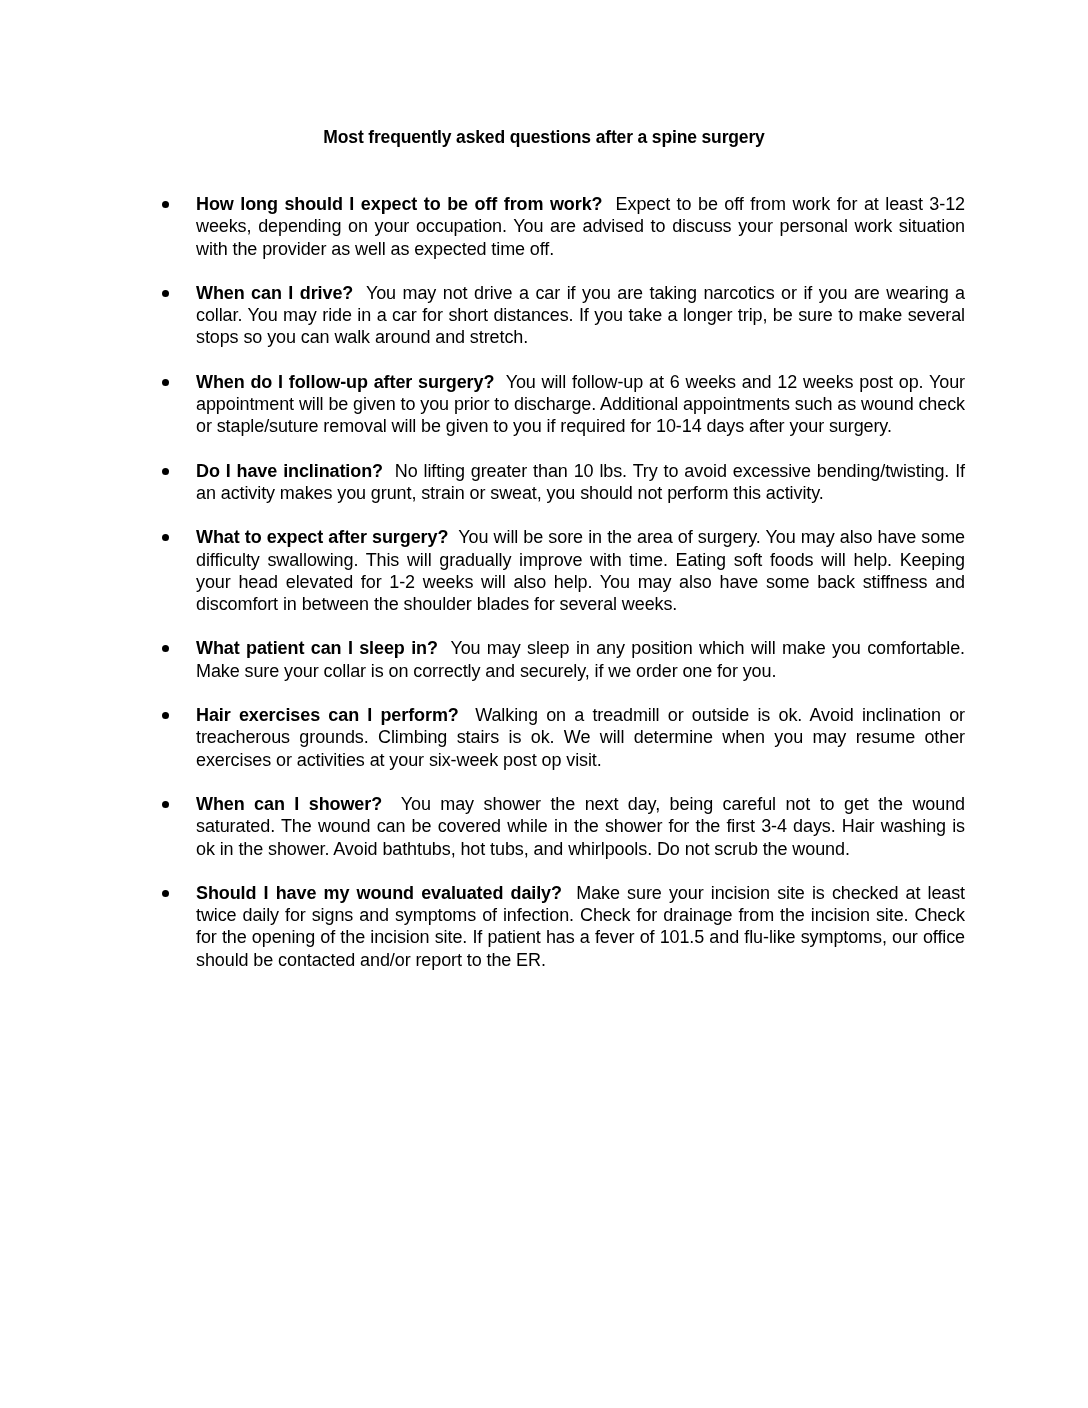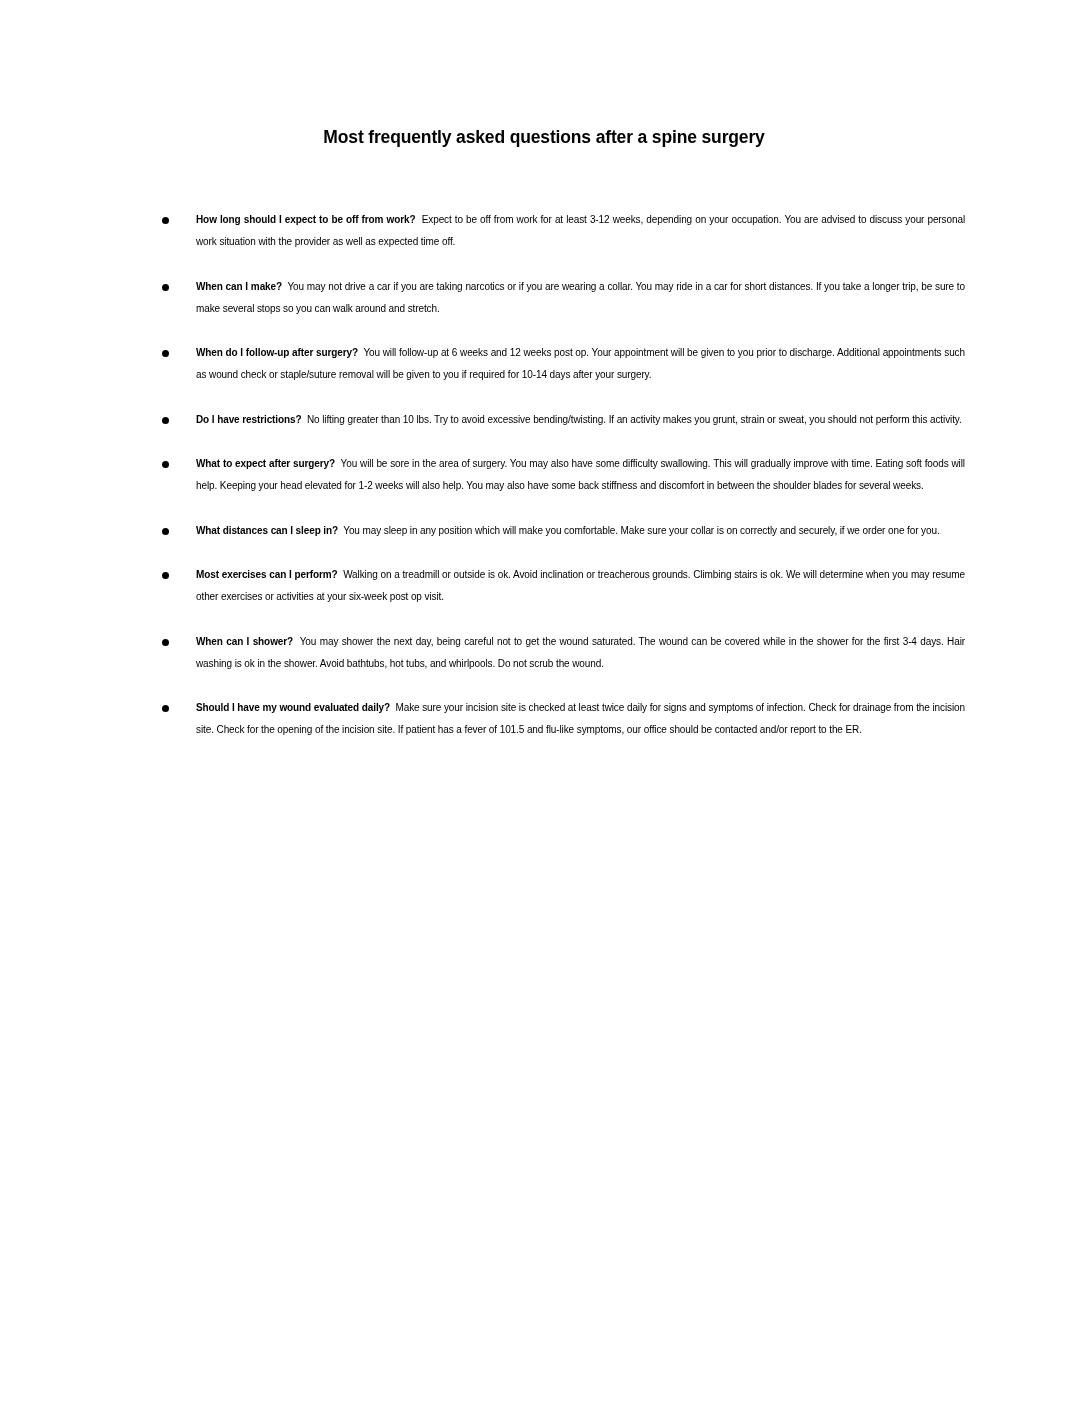--- a/index.html
+++ b/index.html
@@ -44,22 +44,22 @@
     left: 160px;
     width: 805px;
     margin: 0;
     padding: 0;
     list-style: none;
   }
 
   .faq-item {
     position: relative;
     padding-left: 36px;
-    margin: 16px 0 22px 0;
-    font-size: 10px;
+    margin: 0 0 22px 0;
+    font-size: 18px;
     line-height: 22.3px;
     text-align: justify;
     text-justify: inter-word;
     letter-spacing: -0.1px;
   }
 
   .faq-item:last-child {
     margin-bottom: 0;
   }
 
@@ -89,23 +89,23 @@
 </head>
 <body>
 
 <div class="page">
 
   <div class="doc-title">Most frequently asked questions after a spine surgery</div>
 
   <ul class="faq-list">
 
   <li class="faq-item"><span class="bullet-icon"></span><span class="faq-q">How long should I expect to be off from work?</span><span class="faq-gap">  </span><span class="faq-a">Expect to be off from work for at least 3-12 weeks, depending on your occupation.  You are advised to discuss your personal work situation with the provider as well as expected time off.</span></li>
-      <li class="faq-item"><span class="bullet-icon"></span><span class="faq-q">When can I make?</span><span class="faq-gap">  </span><span class="faq-a">You may not drive a car if you are taking narcotics or if you are wearing a collar.  You may ride in a car for short distances.  If you take a longer trip, be sure to make several stops so you can walk around and stretch.</span></li>
+      <li class="faq-item"><span class="bullet-icon"></span><span class="faq-q">When can I drive?</span><span class="faq-gap">  </span><span class="faq-a">You may not drive a car if you are taking narcotics or if you are wearing a collar.  You may ride in a car for short distances.  If you take a longer trip, be sure to make several stops so you can walk around and stretch.</span></li>
       <li class="faq-item"><span class="bullet-icon"></span><span class="faq-q">When do I follow-up after surgery?</span><span class="faq-gap">  </span><span class="faq-a">You will follow-up at 6 weeks and 12 weeks post op.  Your appointment will be given to you prior to discharge.  Additional appointments such as wound check or staple/suture removal will be given to you if required for 10-14 days after your surgery.</span></li>
-      <li class="faq-item"><span class="bullet-icon"></span><span class="faq-q">Do I have restrictions?</span><span class="faq-gap">  </span><span class="faq-a">No lifting greater than 10 lbs.  Try to avoid excessive bending/twisting.  If an activity makes you grunt, strain or sweat, you should not perform this activity.</span></li>
+      <li class="faq-item"><span class="bullet-icon"></span><span class="faq-q">Do I have inclination?</span><span class="faq-gap">  </span><span class="faq-a">No lifting greater than 10 lbs.  Try to avoid excessive bending/twisting.  If an activity makes you grunt, strain or sweat, you should not perform this activity.</span></li>
       <li class="faq-item"><span class="bullet-icon"></span><span class="faq-q">What to expect after surgery?</span><span class="faq-gap">  </span><span class="faq-a">You will be sore in the area of surgery.  You may also have some difficulty swallowing.  This will gradually improve with time. Eating soft foods will help.  Keeping your head elevated for 1-2 weeks will also help.  You may also have some back stiffness and discomfort in between the shoulder blades for several weeks.</span></li>
-      <li class="faq-item"><span class="bullet-icon"></span><span class="faq-q">What distances can I sleep in?</span><span class="faq-gap">  </span><span class="faq-a">You may sleep in any position which will make you comfortable.  Make sure your collar is on correctly and securely, if we order one for you.</span></li>
-      <li class="faq-item"><span class="bullet-icon"></span><span class="faq-q">Most exercises can I perform?</span><span class="faq-gap">  </span><span class="faq-a">Walking on a treadmill or outside is ok.  Avoid inclination or treacherous grounds.  Climbing stairs is ok.  We will determine when you may resume other exercises or activities at your six-week post op visit.</span></li>
+      <li class="faq-item"><span class="bullet-icon"></span><span class="faq-q">What patient can I sleep in?</span><span class="faq-gap">  </span><span class="faq-a">You may sleep in any position which will make you comfortable.  Make sure your collar is on correctly and securely, if we order one for you.</span></li>
+      <li class="faq-item"><span class="bullet-icon"></span><span class="faq-q">Hair exercises can I perform?</span><span class="faq-gap">  </span><span class="faq-a">Walking on a treadmill or outside is ok.  Avoid inclination or treacherous grounds.  Climbing stairs is ok.  We will determine when you may resume other exercises or activities at your six-week post op visit.</span></li>
       <li class="faq-item"><span class="bullet-icon"></span><span class="faq-q">When can I shower?</span><span class="faq-gap">  </span><span class="faq-a">You may shower the next day, being careful not to get the wound saturated.  The wound can be covered while in the shower for the first 3-4 days.  Hair washing is ok in the shower.  Avoid bathtubs, hot tubs, and whirlpools.  Do not scrub the wound.</span></li>
       <li class="faq-item"><span class="bullet-icon"></span><span class="faq-q">Should I have my wound evaluated daily?</span><span class="faq-gap">  </span><span class="faq-a">Make sure your incision site is checked at least twice daily for signs and symptoms of infection.  Check for drainage from the incision site.  Check for the opening of the incision site.  If patient has a fever of 101.5 and flu-like symptoms, our office should be contacted and/or report to the ER.</span></li>
     </ul>
 
 </div>
 
 </body></html>

